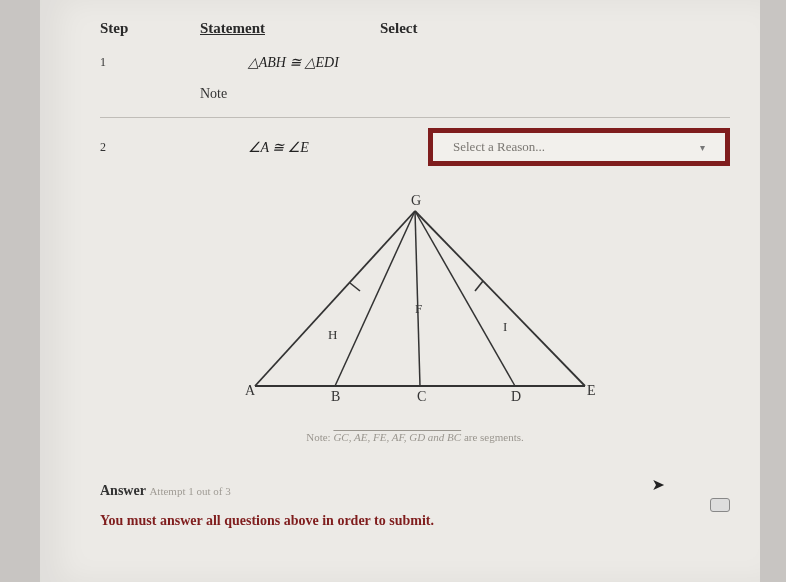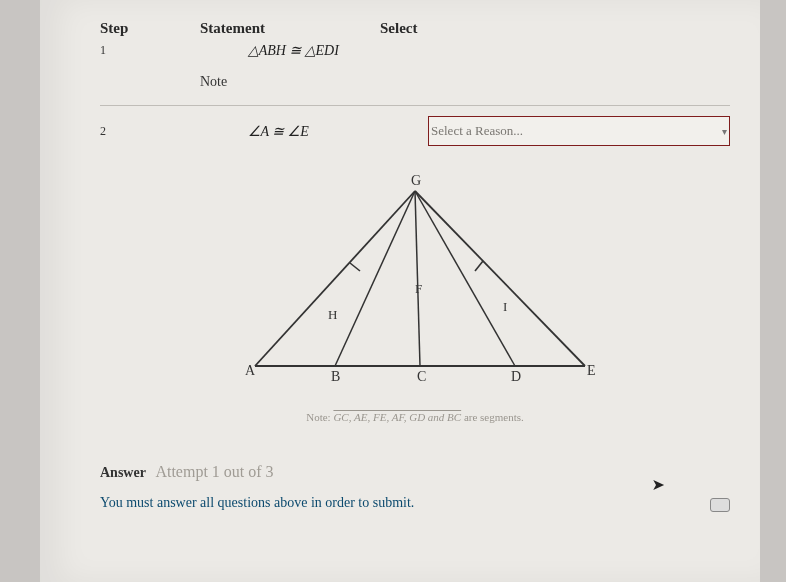--- a/index.html
+++ b/index.html
@@ -16,25 +16,25 @@
       left: 40px;
       top: 0;
       width: 720px;
       height: 582px;
       background: #eceae6;
       padding: 20px 30px 20px 60px;
       box-shadow: inset 20px 0 30px rgba(0,0,0,0.05);
     }
     .headers-row {
       display: flex;
-      margin-bottom: 0;
+      margin-bottom: 12px;
       align-items: flex-end;
     }
     .step-col { width: 100px; }
-    .stmt-col { width: 180px; }
+    .stmt-col { width: 180px; text-decoration: underline; }
     .reason-col { flex: 1; }
     .header-label {
       font-weight: bold;
       font-size: 15px;
       color: #2a2a2a;
     }
     .row {
       display: flex;
       align-items: center;
       min-height: 26px;
@@ -60,23 +60,23 @@
     .step-group-1 { margin-bottom: 6px; }
     .divider {
       width: 100%;
       height: 1px;
       background: #c0bdb8;
       margin: 10px 0;
     }
     .overline { text-decoration: overline; font-style: italic; }
     .reason-select {
       flex: 1;
-      border: 1px solid #7f1d1d;
+      border: 5px solid #7f1d1d;
       background: #f2f0ec;
-      padding: 6px 2px;
+      padding: 6px 20px;
       font-size: 13px;
       color: #7a7772;
       display: flex;
       justify-content: space-between;
       align-items: center;
       cursor: pointer;
     }
     .caret {
       font-size: 10px;
       color: #777;
@@ -91,25 +91,26 @@
       font-size: 11px;
       color: #9a968f;
       margin-top: 20px;
     }
     .answer-line {
       margin-top: 40px;
       font-size: 14px;
       color: #333;
     }
     .answer-label { font-weight: bold; }
-    .attempt { font-size: 16px; color: #a09c95; margin-left: 6px; font-weight: normal;}
+    .attempt { font-size: 11px; color: #a09c95; font-weight: normal;}
     .submit-note {
       margin-top: 14px;
       font-size: 14px;
-      color: #0c4a6e;
+      color: #7f1d1d;
+      font-weight: bold;
     }
     .cursor-arrow {
       position: absolute;
       right: 95px;
       top: 475px;
       font-size: 16px;
       color: #222;
       pointer-events: none;
     }
     .kbd-icon {

